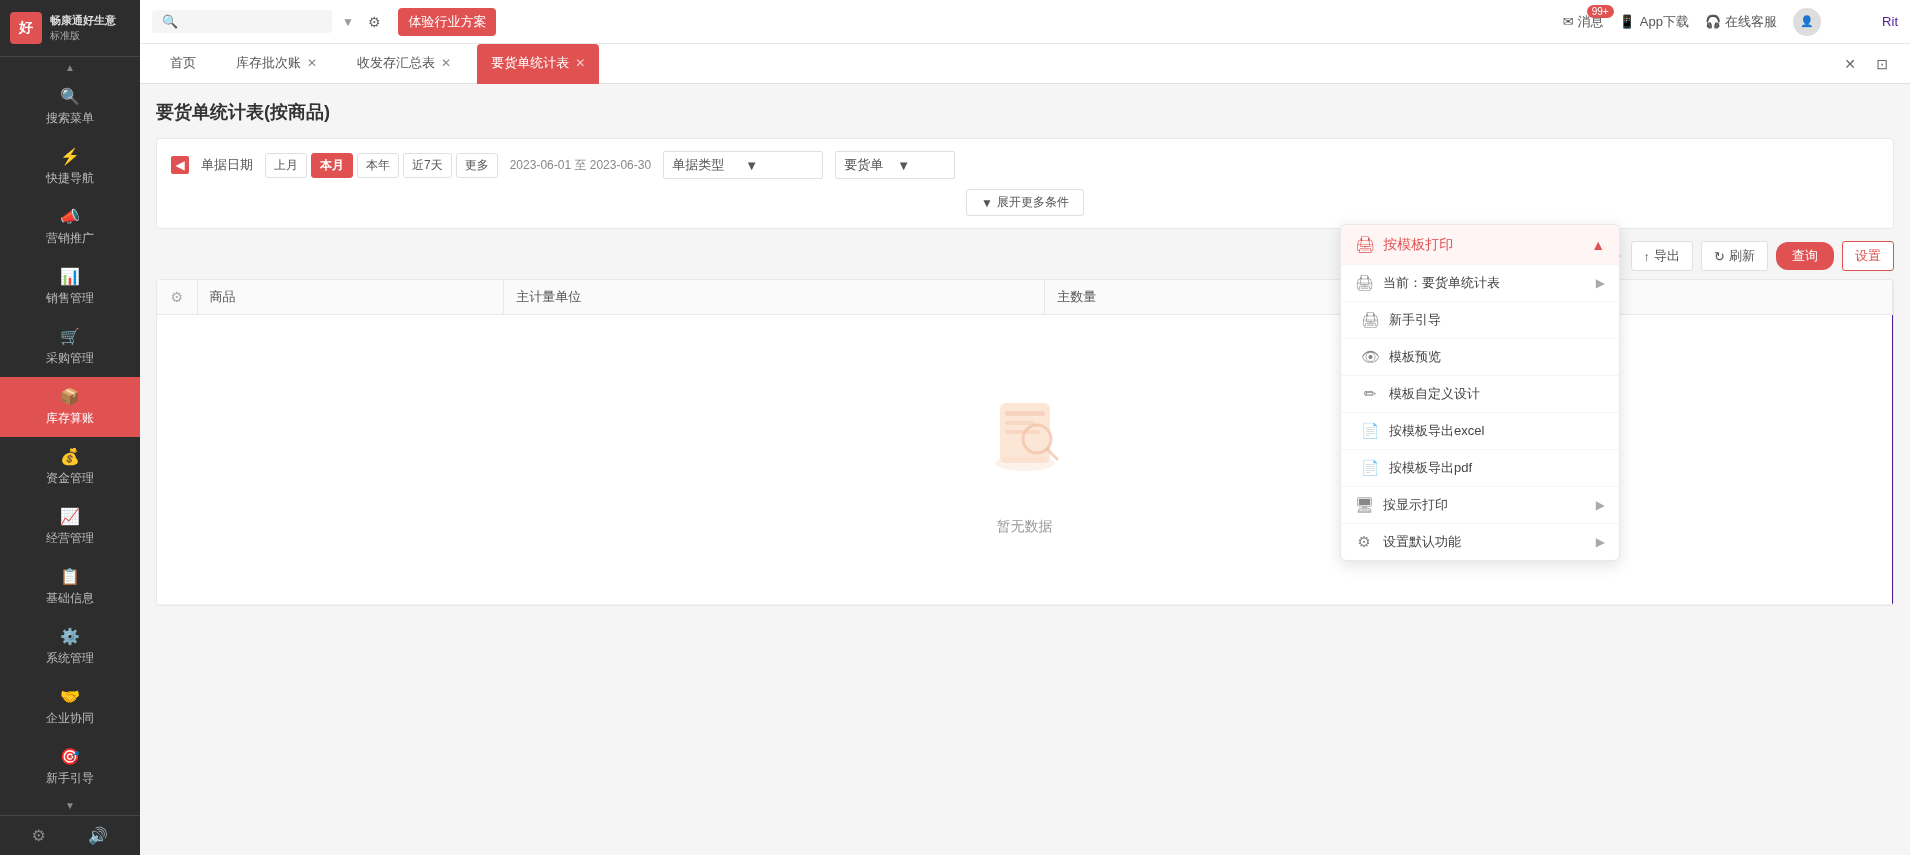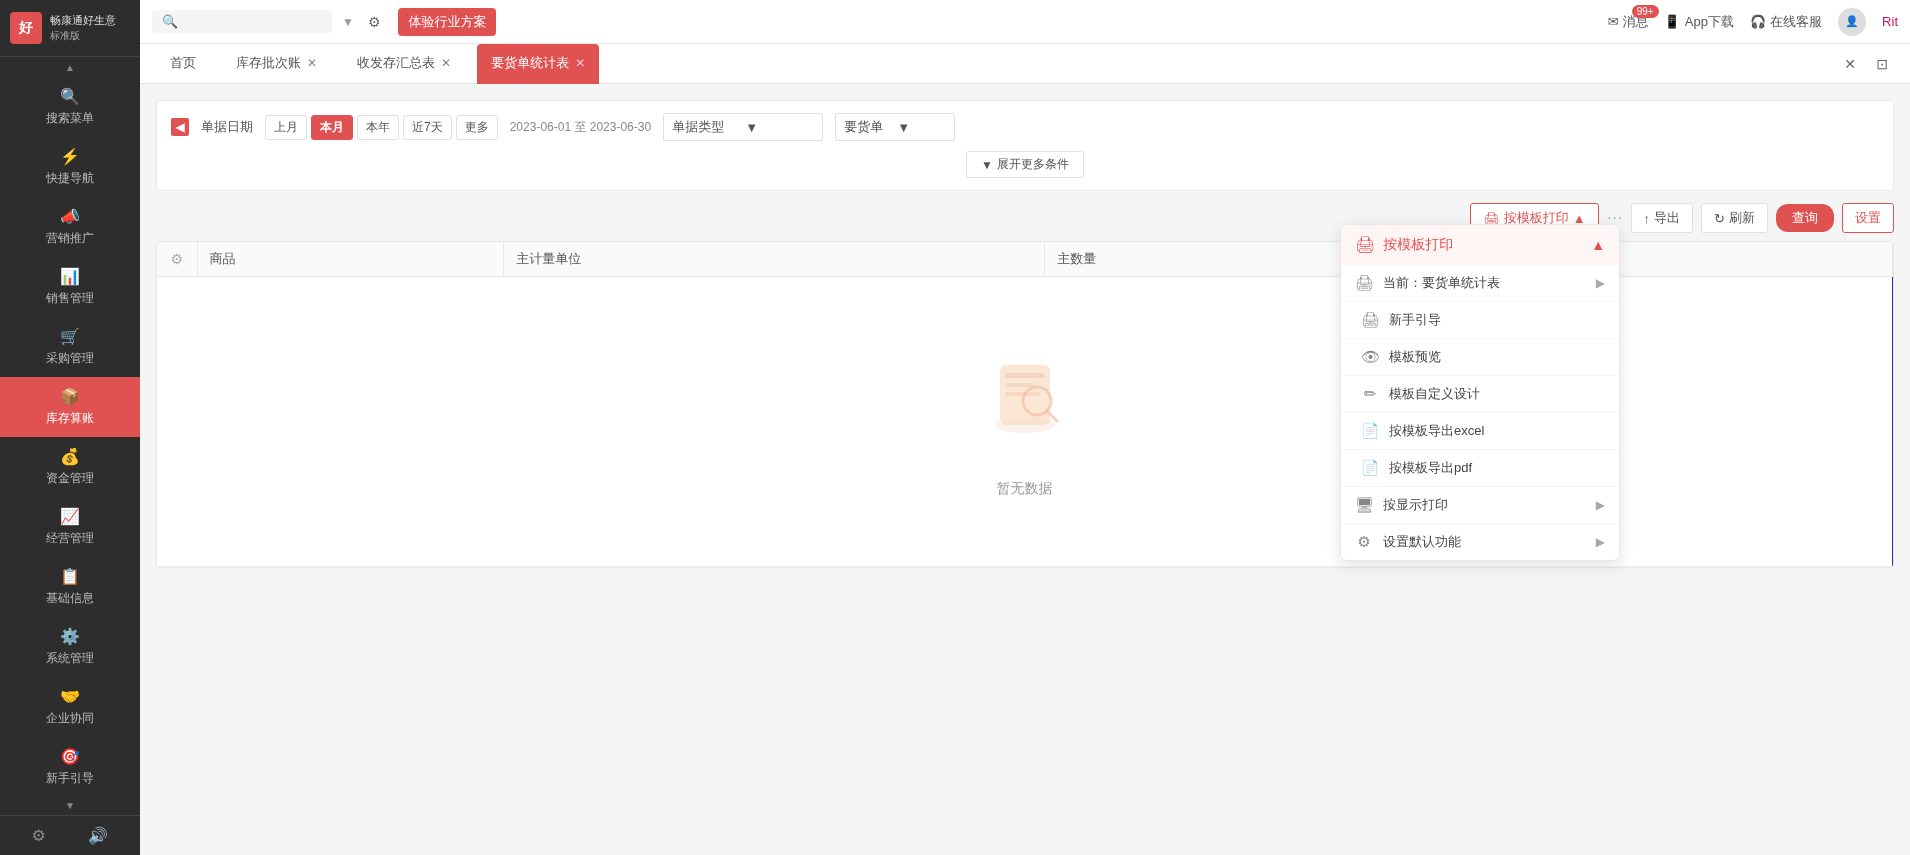--- a/index.html
+++ b/index.html
@@ -2,21 +2,21 @@
 <html><head>
   <meta charset="utf-8">
   <style>
     * { margin: 0; padding: 0; box-sizing: border-box; }
     body { font-family: 'Microsoft YaHei', sans-serif; font-size: 13px; background: #f5f5f5; width: 1910px; height: 855px; overflow: hidden; display: flex; }
 
     
     .sidebar { width: 140px; background: #2d2d2d; color: #ccc; display: flex; flex-direction: column; height: 855px; flex-shrink: 0; }
     .sidebar-logo { padding: 12px 10px; border-bottom: 1px solid #444; display: flex; align-items: center; gap: 8px; }
     .logo-icon { width: 32px; height: 32px; background: #e05252; border-radius: 4px; display: flex; align-items: center; justify-content: center; color: white; font-size: 14px; font-weight: bold; flex-shrink: 0; }
-    .logo-text { font-size: 11px; color: #ddd; line-height: 1.4; }
+    .logo-text { font-size: 11px; color: #ddd; line-height: 1.4; font-weight: bold; }
     .logo-badge { font-size: 10px; color: #aaa; }
     .sidebar-scroll-up, .sidebar-scroll-down { height: 20px; display: flex; align-items: center; justify-content: center; cursor: pointer; color: #888; font-size: 10px; }
     .sidebar-nav { flex: 1; overflow: hidden; }
     .nav-item { display: flex; flex-direction: column; align-items: center; padding: 10px 5px; cursor: pointer; color: #bbb; font-size: 12px; gap: 4px; transition: background 0.2s; }
     .nav-item.active { background: #e05252; color: #fff; }
     .nav-icon { font-size: 16px; }
     .sidebar-bottom { padding: 10px; display: flex; justify-content: space-around; border-top: 1px solid #444; }
     .sidebar-bottom-icon { color: #888; font-size: 16px; cursor: pointer; }
 
     
@@ -28,21 +28,21 @@
     .topbar-search input { border: none; background: transparent; outline: none; font-size: 12px; color: #999; width: 120px; }
     .topbar-chevron { color: #999; font-size: 12px; cursor: pointer; }
     .topbar-gear { color: #666; font-size: 14px; cursor: pointer; margin-left: 4px; }
     .topbar-trial { background: #e05252; color: white; border: none; border-radius: 4px; padding: 5px 10px; font-size: 13px; cursor: pointer; margin-left: 8px; }
     .topbar-right { margin-left: auto; display: flex; align-items: center; gap: 16px; }
     .topbar-msg { display: flex; align-items: center; gap: 4px; color: #555; font-size: 13px; cursor: pointer; position: relative; }
     .badge { background: #e05252; color: white; border-radius: 10px; font-size: 10px; padding: 1px 5px; position: absolute; top: -8px; right: -10px; }
     .topbar-app { display: flex; align-items: center; gap: 4px; color: #555; font-size: 13px; cursor: pointer; }
     .topbar-service { display: flex; align-items: center; gap: 4px; color: #555; font-size: 13px; cursor: pointer; }
     .topbar-avatar { width: 28px; height: 28px; background: #ddd; border-radius: 50%; display: flex; align-items: center; justify-content: center; font-size: 11px; color: #888; cursor: pointer; }
-    .topbar-username { color: #be185d; font-size: 13px; cursor: pointer; }
+    .topbar-username { color: #4c1d95; font-size: 13px; cursor: pointer; margin-left: 45px; }
 
     
     .tabs { height: 40px; background: #fff; border-bottom: 1px solid #e0e0e0; display: flex; align-items: center; padding: 0 16px; gap: 12px; flex-shrink: 0; position: relative; }
     .tab { display: flex; align-items: center; padding: 0 14px; height: 40px; font-size: 13px; color: #555; cursor: pointer; border-bottom: 2px solid transparent; gap: 6px; white-space: nowrap; }
     .tab.active { color: #fff; background: #e05252; border-radius: 4px 4px 0 0; }
     .tab-close { font-size: 12px; color: inherit; opacity: 0.7; }
     .tabs-right { margin-left: auto; display: flex; align-items: center; gap: 8px; }
     .tabs-action-btn { width: 24px; height: 24px; border: none; background: none; cursor: pointer; font-size: 14px; color: #666; }
 
     
@@ -215,20 +215,21 @@
       <span>要货单统计表</span>
       <span class="tab-close">✕</span>
     </div>
     <div class="tabs-right">
       <button class="tabs-action-btn">✕</button>
       <button class="tabs-action-btn">⊡</button>
     </div>
   </div>
 
   <div class="content">
+    <div class="page-title">要货单统计表(按商品)</div>
 
     <div class="filter-bar">
       <div class="filter-row">
         <div class="filter-arrow-icon">◀</div>
         <span class="filter-label">单据日期</span>
         <div class="date-buttons">
           <button class="date-btn">上月</button>
           <button class="date-btn active">本月</button>
           <button class="date-btn">本年</button>
           <button class="date-btn">近7天</button>

